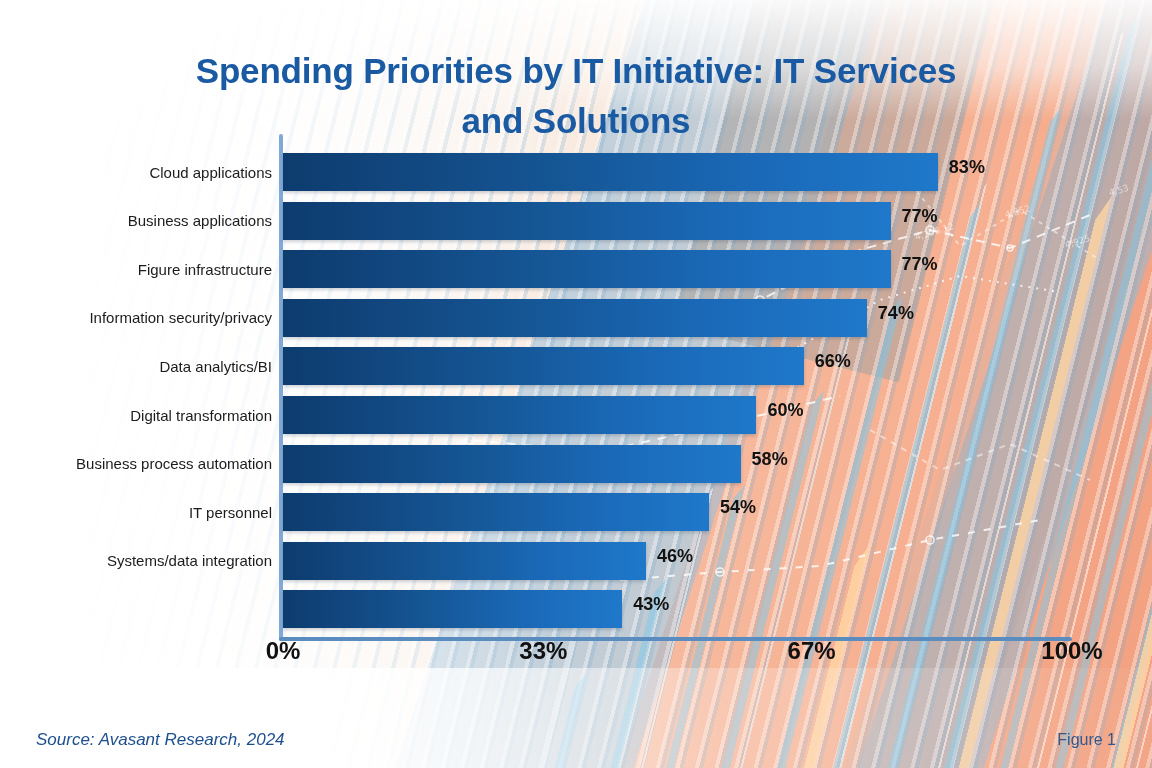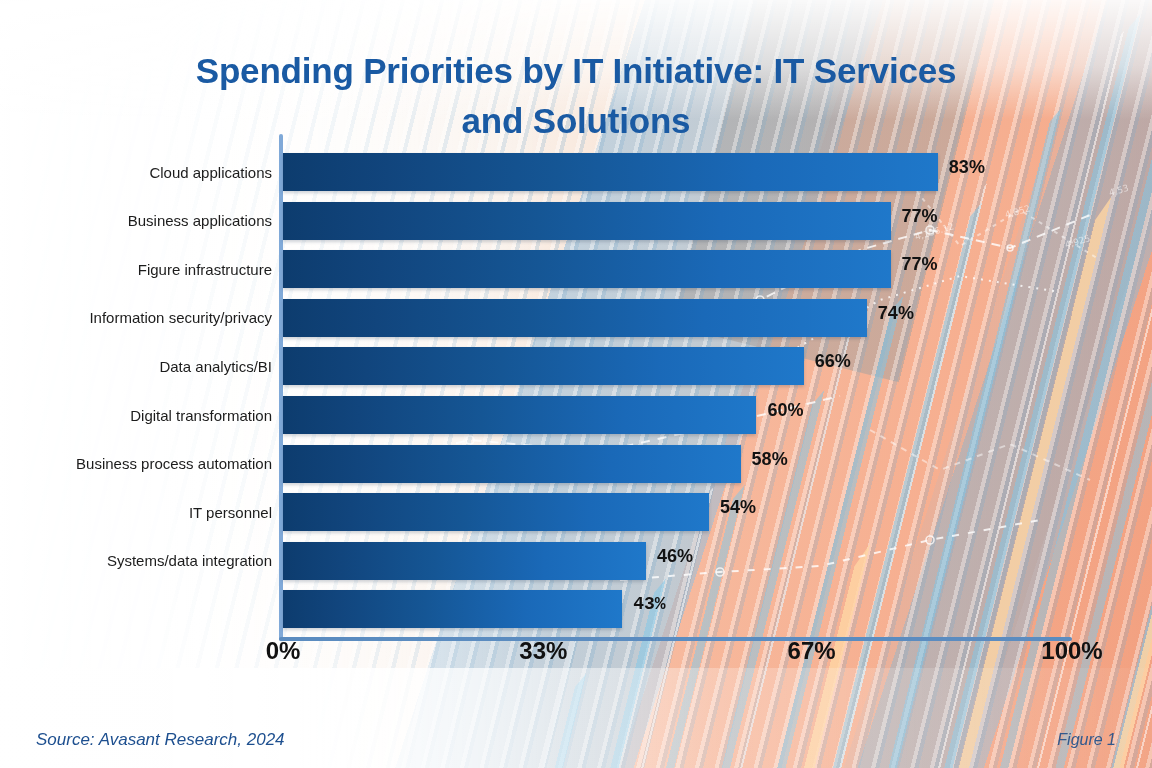--- a/index.html
+++ b/index.html
@@ -236,21 +236,20 @@
     left: 36px; top: 730px;
     font-size: 17px;
     font-style: italic;
     color: #1d4f8f;
     z-index: 6;
   }
   .figure {
     position: absolute;
     right: 36px; top: 731px;
     font-size: 16px;
-    font-style: italic;
     color: #33598c;
     z-index: 6;
   }
 </style>
 </head>
 <body>
 
 <div id="slide">
 
   <div class="bg-layer bg-base"></div>
@@ -347,21 +346,21 @@
         <div class="row" style="top: 353.2px;">
           <div class="bar" style="width: 426.06px;"></div>
           <div class="bar-value" style="left: 426.06px;">54%</div>
         </div>
         <div class="row" style="top: 401.8px;">
           <div class="bar" style="width: 362.94px;"></div>
           <div class="bar-value" style="left: 362.94px;">46%</div>
         </div>
         <div class="row" style="top: 450.4px;">
           <div class="bar" style="width: 339.27px;"></div>
-          <div class="bar-value" style="left: 339.27px; font-family: Liberation Mono, monospace;">43%</div>
+          <div class="bar-value" style="left: 339.27px;">43%</div>
         </div>
       </div>
 
     <div class="xticks" id="xticks">
         <div class="xtick" style="left: 0px;">0%</div>
         <div class="xtick" style="left: 260.37px;">33%</div>
         <div class="xtick" style="left: 528.63px;">67%</div>
         <div class="xtick" style="left: 789px;">100%</div>
       </div>
   </div>

